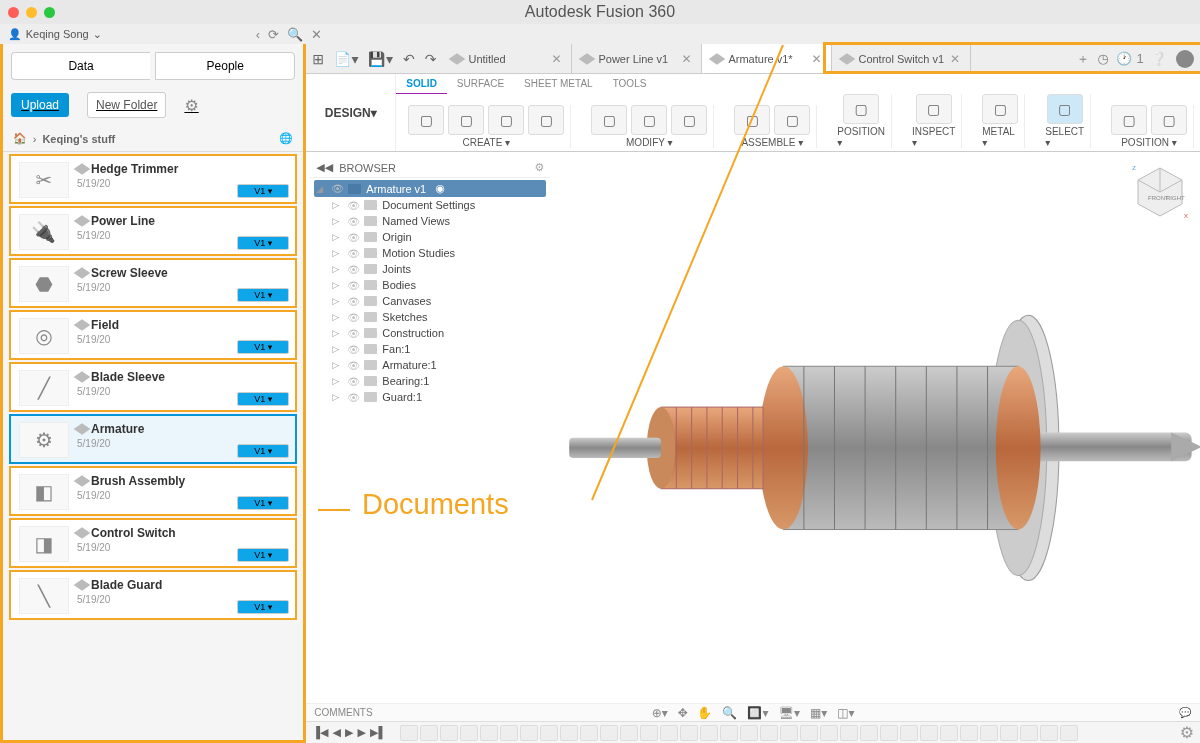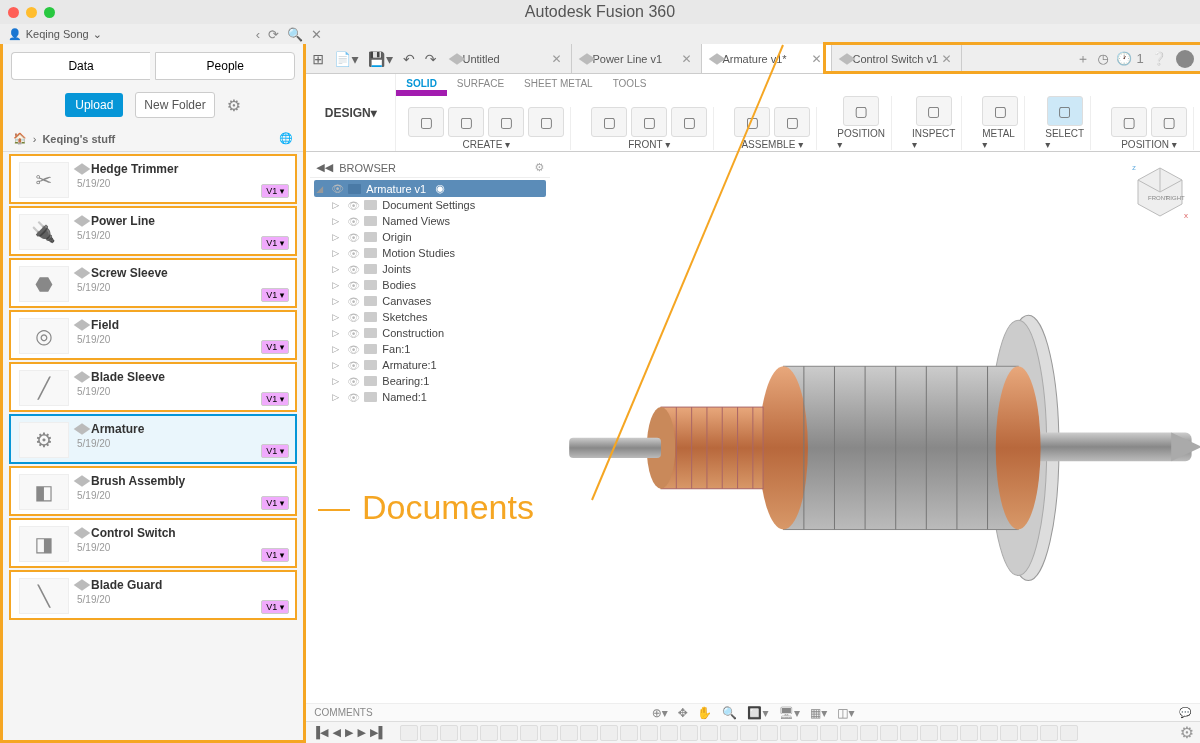--- a/index.html
+++ b/index.html
@@ -21,56 +21,56 @@
 
 .main { display: flex; height: calc(743px - 44px); }
 
 
 .data-panel { width: 340px; background: #f5f5f5; border-right: 1px solid #ccc; display: flex; flex-direction: column; border: 3px solid #f5a623; border-top: none; }
 .data-tabs { display: flex; padding: 8px; gap: 5px; }
 .data-tab { flex: 1; text-align: center; padding: 6px; font-size: 12px; background: #fff; border: 1px solid #ccc; cursor: pointer; }
 .data-tab.active { background: #fff; font-weight: 500;}
 .data-tab:first-child { border-radius: 4px 0 0 4px; border-right: none;}
 .data-tab:last-child { border-radius: 0 4px 4px 0;}
-.data-actions { display: flex; padding: 4px 8px 8px; gap: 12px; justify-content: center; align-items: center; }
+.data-actions { display: flex; padding: 4px 8px 8px; gap: 18px; justify-content: flex-start; align-items: center; text-decoration: underline; }
 .btn-upload { background: #0696d7; color: #fff; border: none; padding: 5px 10px; border-radius: 3px; font-size: 12px; cursor: pointer; }
 .btn-newfolder { background: #fff; color: #555; border: 1px solid #ccc; padding: 5px 8px; border-radius: 3px; font-size: 12px; cursor: pointer; }
 .breadcrumb { padding: 6px 10px; font-size: 11px; color: #666; display: flex; align-items: center; gap: 4px; border-bottom: 1px solid #ddd; justify-content: space-between;}
 .breadcrumb .left { display:flex; gap:6px; align-items:center;}
 .file-list { flex: 1; overflow-y: auto; }
 .file-item { border: 2px solid #f5a623; margin: 2px 6px; padding: 6px 8px 4px 8px; background: #fff; position: relative; }
 .file-item.selected { border: 2px solid #0696d7; background: #eaf6fc; }
 .file-row { display: flex; gap: 8px; }
 .thumb { width: 50px; height: 36px; background: #f8f8f8; border: 1px solid #eee; flex-shrink: 0; display:flex; align-items:center; justify-content:center; font-size:20px; color:#888;}
 .file-info { flex: 1; }
 .file-name { font-size: 12px; font-weight: 600; color: #333; display:flex; gap:4px; align-items:center;text-align:right;}
 .file-date { font-size: 10px; color: #999; margin-top:2px;}
-.ver-btn { position: absolute; bottom: 4px; right: 6px; font-size: 9px; border: 1px solid #ccc; padding: 1px 4px; border-radius: 2px; background:#f0abfc; cursor:pointer;margin-left:8px;}
+.ver-btn { position: absolute; bottom: 4px; right: 6px; font-size: 9px; border: 1px solid #ccc; padding: 1px 16px; border-radius: 2px; background:#0ea5e9; cursor:pointer;margin-left:8px;}
 
 
 .canvas-side { flex: 1; display: flex; flex-direction: column; background: #fff; position: relative; }
 
 
 .doc-tabs-wrap { height: 30px; display: flex; align-items: stretch; background: #eee; border-bottom: 1px solid #ccc; position: relative;}
 .tbicons { display:flex; align-items:center; padding: 0 6px; gap:10px; color:#666; font-size:14px;}
 .doc-tabs { display: flex; flex: 1; position: relative;}
-.doc-tab { display: flex; align-items: center; padding: 0 10px; font-size: 11px; color: #555; border-right: 1px solid #ccc; gap: 0; cursor: pointer; position:relative; min-width: 130px;}
+.doc-tab { display: flex; align-items: center; padding: 0 10px; font-size: 11px; color: #555; border-right: 1px solid #ccc; gap: 6px; cursor: pointer; position:relative; min-width: 130px;}
 .doc-tab.active { background: #fff; }
 .doc-tab .close { color: #999; font-size: 12px; margin-left: auto;}
 .doc-annot { position: absolute; border: 3px solid #f5a623; top: -2px; height: 32px; left: 517px; width: 514px; pointer-events:none; z-index:50;}
 .right-tools { display:flex; align-items:center; gap:8px; padding: 0 6px; color:#888; font-size:13px;}
 .avatarimg { width:18px; height:18px; border-radius:50%; background:#888;}
 
 
 .ribbon { display: flex; height: 78px; border-bottom: 1px solid #ccc; background: #fff; }
 .design-drop { width: 90px; display:flex; align-items:center; justify-content:center; font-size:12px; font-weight:600; border-right:1px solid #eee; color:#444; cursor:pointer;}
 .ribbon-tabs-wrap { flex:1; display:flex; flex-direction:column;}
 .ribbon-tabs { display:flex; height: 22px; font-size:10px; }
 .ribbon-tab { padding: 4px 10px; color:#888; cursor:pointer;}
-.ribbon-tab.active { color:#0696d7; border-bottom: 6px solid #a21caf; font-weight:600;}
+.ribbon-tab.active { color:#0696d7; border-bottom: 1px solid #a21caf; font-weight:600;}
 .ribbon-content { display:flex; flex:1; align-items:flex-end; gap: 14px; padding: 0 6px 3px;}
 .rgroup { display:flex; flex-direction:column; align-items:center; gap:2px; padding: 0 6px; border-right:1px solid #eee;}
 .rgroup .icons { display:flex; gap:4px;}
 .ricon { width:28px; height:28px; background:#f5f5f5; border:1px solid #ddd; border-radius:3px; display:flex; align-items:center; justify-content:center; font-size:14px; color:#666; cursor:pointer;}
 .ricon.big { width: 36px; height: 30px;}
 .rgroup .label { font-size: 10px; color: #555;}
 .rgroup.select .ricon.big { background:#cde8f7;}
 
 
 .browser-panel { position: absolute; left: 4px; top: 114px; width: 240px; background: #fff; font-size: 11px; }
@@ -84,21 +84,21 @@
 .tree-row.root { background:#5b8cb8; color:#fff; border-radius:2px;}
 .tree-row.root .folder{ background:#4a7aa6;}
 .tree-children { padding-left: 16px;}
 
 
 .canvas3d { position:absolute; left:0; top:108px; right:0; bottom:40px; background:#fff;}
 .canvas3d svg { width:100%; height:100%; }
 .viewcube { position:absolute; right:10px; top:116px; width:60px; height:60px; }
 
 
-.annot-label { position:absolute; left:362px; top:488px; font-size:34px; color:#f5a623; font-weight:400;}
+.annot-label { position:absolute; left:362px; top:488px; font-size:29px; color:#f5a623; font-weight:400;}
 .annot-line { position:absolute; stroke:#f5a623; stroke-width:2; fill:none; z-index:40;}
 .annot-svg { position:absolute; left:0; top:0; width:1200px; height:743px; pointer-events:none; z-index:40;}
 
 
 .comments-bar { position:absolute; bottom: 22px; left:0; right:0; height:18px; display:flex; align-items:center; padding:0 8px; font-size:10px; color:#888; border-top:1px solid #eee; background:#fafafa;}
 .comments-bar .midtools { position:absolute; left:50%; transform:translateX(-50%); display:flex; gap:10px; font-size:12px; color:#888;}
 .timeline { position:absolute; bottom:0; left:0; right:0; height:22px; display:flex; align-items:center; padding:0 6px; gap:4px; background:#f5f5f5; border-top:1px solid #ddd;}
 .timeline .play { display:flex; gap:4px; color:#666; font-size:11px;}
 .timeline .steps { display:flex; gap:2px; flex:1; margin-left:10px;}
 .timeline .step { width:18px; height:16px; background:#eee; border:1px solid #ddd; border-radius:2px;}
@@ -332,21 +332,21 @@
                 <div class="ricon big">▢</div>
               </div>
      <div class="label">CREATE ▾</div>
    </div>
             <div class="rgroup">
      <div class="icons">
                 <div class="ricon big">▢</div>
                 <div class="ricon big">▢</div>
                 <div class="ricon big">▢</div>
               </div>
-     <div class="label">FRONT ▾</div>
+     <div class="label">MODIFY ▾</div>
    </div>
             <div class="rgroup">
      <div class="icons">
                 <div class="ricon big">▢</div>
                 <div class="ricon big">▢</div>
               </div>
      <div class="label">ASSEMBLE ▾</div>
    </div>
             <div class="rgroup">
      <div class="icons">
@@ -529,21 +529,21 @@
             <div class="tree-row">
     <span class="caret">▷</span>
               <span class="eye">👁</span>
               <span class="folder"></span>
               <span>Bearing:1</span>
    </div>
             <div class="tree-row">
     <span class="caret">▷</span>
               <span class="eye">👁</span>
               <span class="folder"></span>
-              <span>Named:1</span>
+              <span>Guard:1</span>
    </div>
           </div>
       </div>
     </div>
 
     <div class="comments-bar">
       <span>COMMENTS</span>
       <span style="margin-left:auto;">⚙</span>
       <div class="midtools">
         <span>⊕▾</span>

